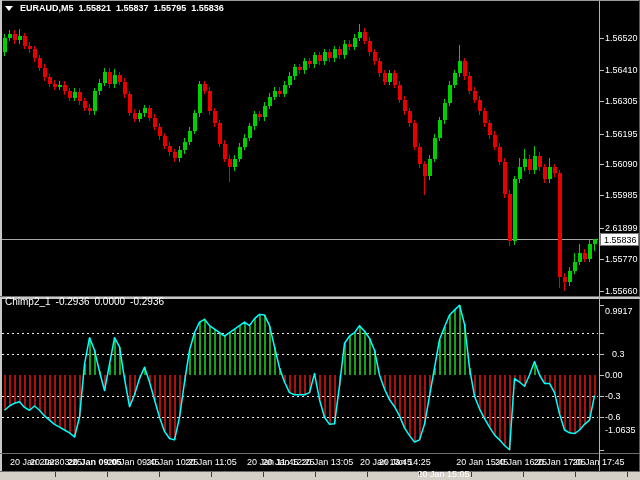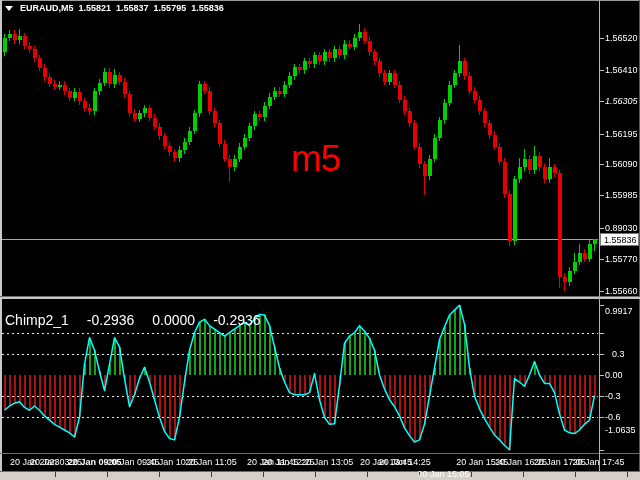--- a/index.html
+++ b/index.html
@@ -4,22 +4,22 @@
 <style>
   html,body{margin:0;padding:0;width:640px;height:480px;background:#000;overflow:hidden;
     font-family:"Liberation Sans",sans-serif;}
   .window{position:relative;width:576px;height:480px;background:#000;border-radius:23px;}
   #chart-svg{position:absolute;left:0;top:0;z-index:1;}
   #labels{position:absolute;left:0;top:0;width:640px;height:480px;z-index:2;pointer-events:none;}
   .chart-header{position:absolute;left:5px;top:3px;z-index:3;color:#fff;font-size:9px;
     font-weight:bold;display:flex;gap:5px;align-items:center;white-space:nowrap;}
   .tri{width:0;height:0;border-left:4px solid transparent;border-right:4px solid transparent;
     border-top:5px solid #fff;display:inline-block;margin-right:2px;}
-  .ind-header{position:absolute;left:5px;top:312px;z-index:3;color:#fff;font-size:14px;
-    display:flex;gap:18px;white-space:nowrap;}
+  .ind-header{position:absolute;left:5px;top:296px;z-index:3;color:#fff;font-size:10px;
+    display:flex;gap:5px;white-space:nowrap;}
   .m5{position:absolute;left:291px;top:139px;z-index:3;color:#f00;font-size:37px;
     letter-spacing:-1px;line-height:1.1;}
   .axlabel{position:absolute;left:605px;color:#fff;font-size:9px;line-height:10px;white-space:nowrap;}
   .tlabel{position:absolute;top:457px;color:#fff;font-size:9px;line-height:11px;white-space:nowrap;}
   .price-box{position:absolute;left:600px;top:233px;width:39px;height:13px;z-index:4;
     background:#fff;color:#000;font-size:9px;line-height:13px;padding-left:3px;
     box-sizing:border-box;border:1px solid #777;}
 </style>
 </head>
 <body>
@@ -435,41 +435,40 @@
 
   <div class="chart-header">
     <span class="tri"></span>
     <span>EURAUD,M5</span>
     <span>1.55821</span>
     <span>1.55837</span>
     <span>1.55795</span>
     <span>1.55836</span>
   </div>
 
-  <div class="m5">m5</div>
 
   <div class="ind-header">
     <span>Chimp2_1</span>
     <span>-0.2936</span>
     <span>0.0000</span>
     <span>-0.2936</span>
   </div>
 
   <div class="price-box">
     <span>1.55836</span>
   </div>
 
   <div id="labels">
       <div class="axlabel" style="left: 605px; top: 32.681px;">1.56520</div>
       <div class="axlabel" style="left: 605px; top: 65.1184px;">1.56410</div>
-      <div class="axlabel" style="left: 605px; top: 96.0812px; font-style: italic;">1.56305</div>
+      <div class="axlabel" style="left: 605px; top: 96.0812px;">1.56305</div>
       <div class="axlabel" style="left: 605px; top: 128.519px;">1.56195</div>
       <div class="axlabel" style="left: 605px; top: 159.481px;">1.56090</div>
       <div class="axlabel" style="left: 605px; top: 190.444px;">1.55985</div>
-      <div class="axlabel" style="left: 605px; top: 222.882px;">0.89030</div>
+      <div class="axlabel" style="left: 605px; top: 222.882px;">2.61899</div>
       <div class="axlabel" style="left: 605px; top: 253.845px;">1.55770</div>
       <div class="axlabel" style="left: 605px; top: 286.282px;">1.55660</div>
       <div class="axlabel" style="left: 605px; top: 306px;">0.9917</div>
       <div class="axlabel" style="left: 605px; top: 327.7px; margin-left: 48px;">0.6</div>
       <div class="axlabel" style="left: 605px; top: 348.85px; margin-left: 7px;">0.3</div>
       <div class="axlabel" style="left: 605px; top: 370px;">0.00</div>
       <div class="axlabel" style="left: 605px; top: 391.15px;">-0.3</div>
       <div class="axlabel" style="left: 605px; top: 412.3px;">-0.6</div>
       <div class="axlabel" style="left: 605px; top: 425px;">-1.0635</div>
       <div class="tlabel" style="left: 10px; top: 457px;">20 Jan 2023</div>

